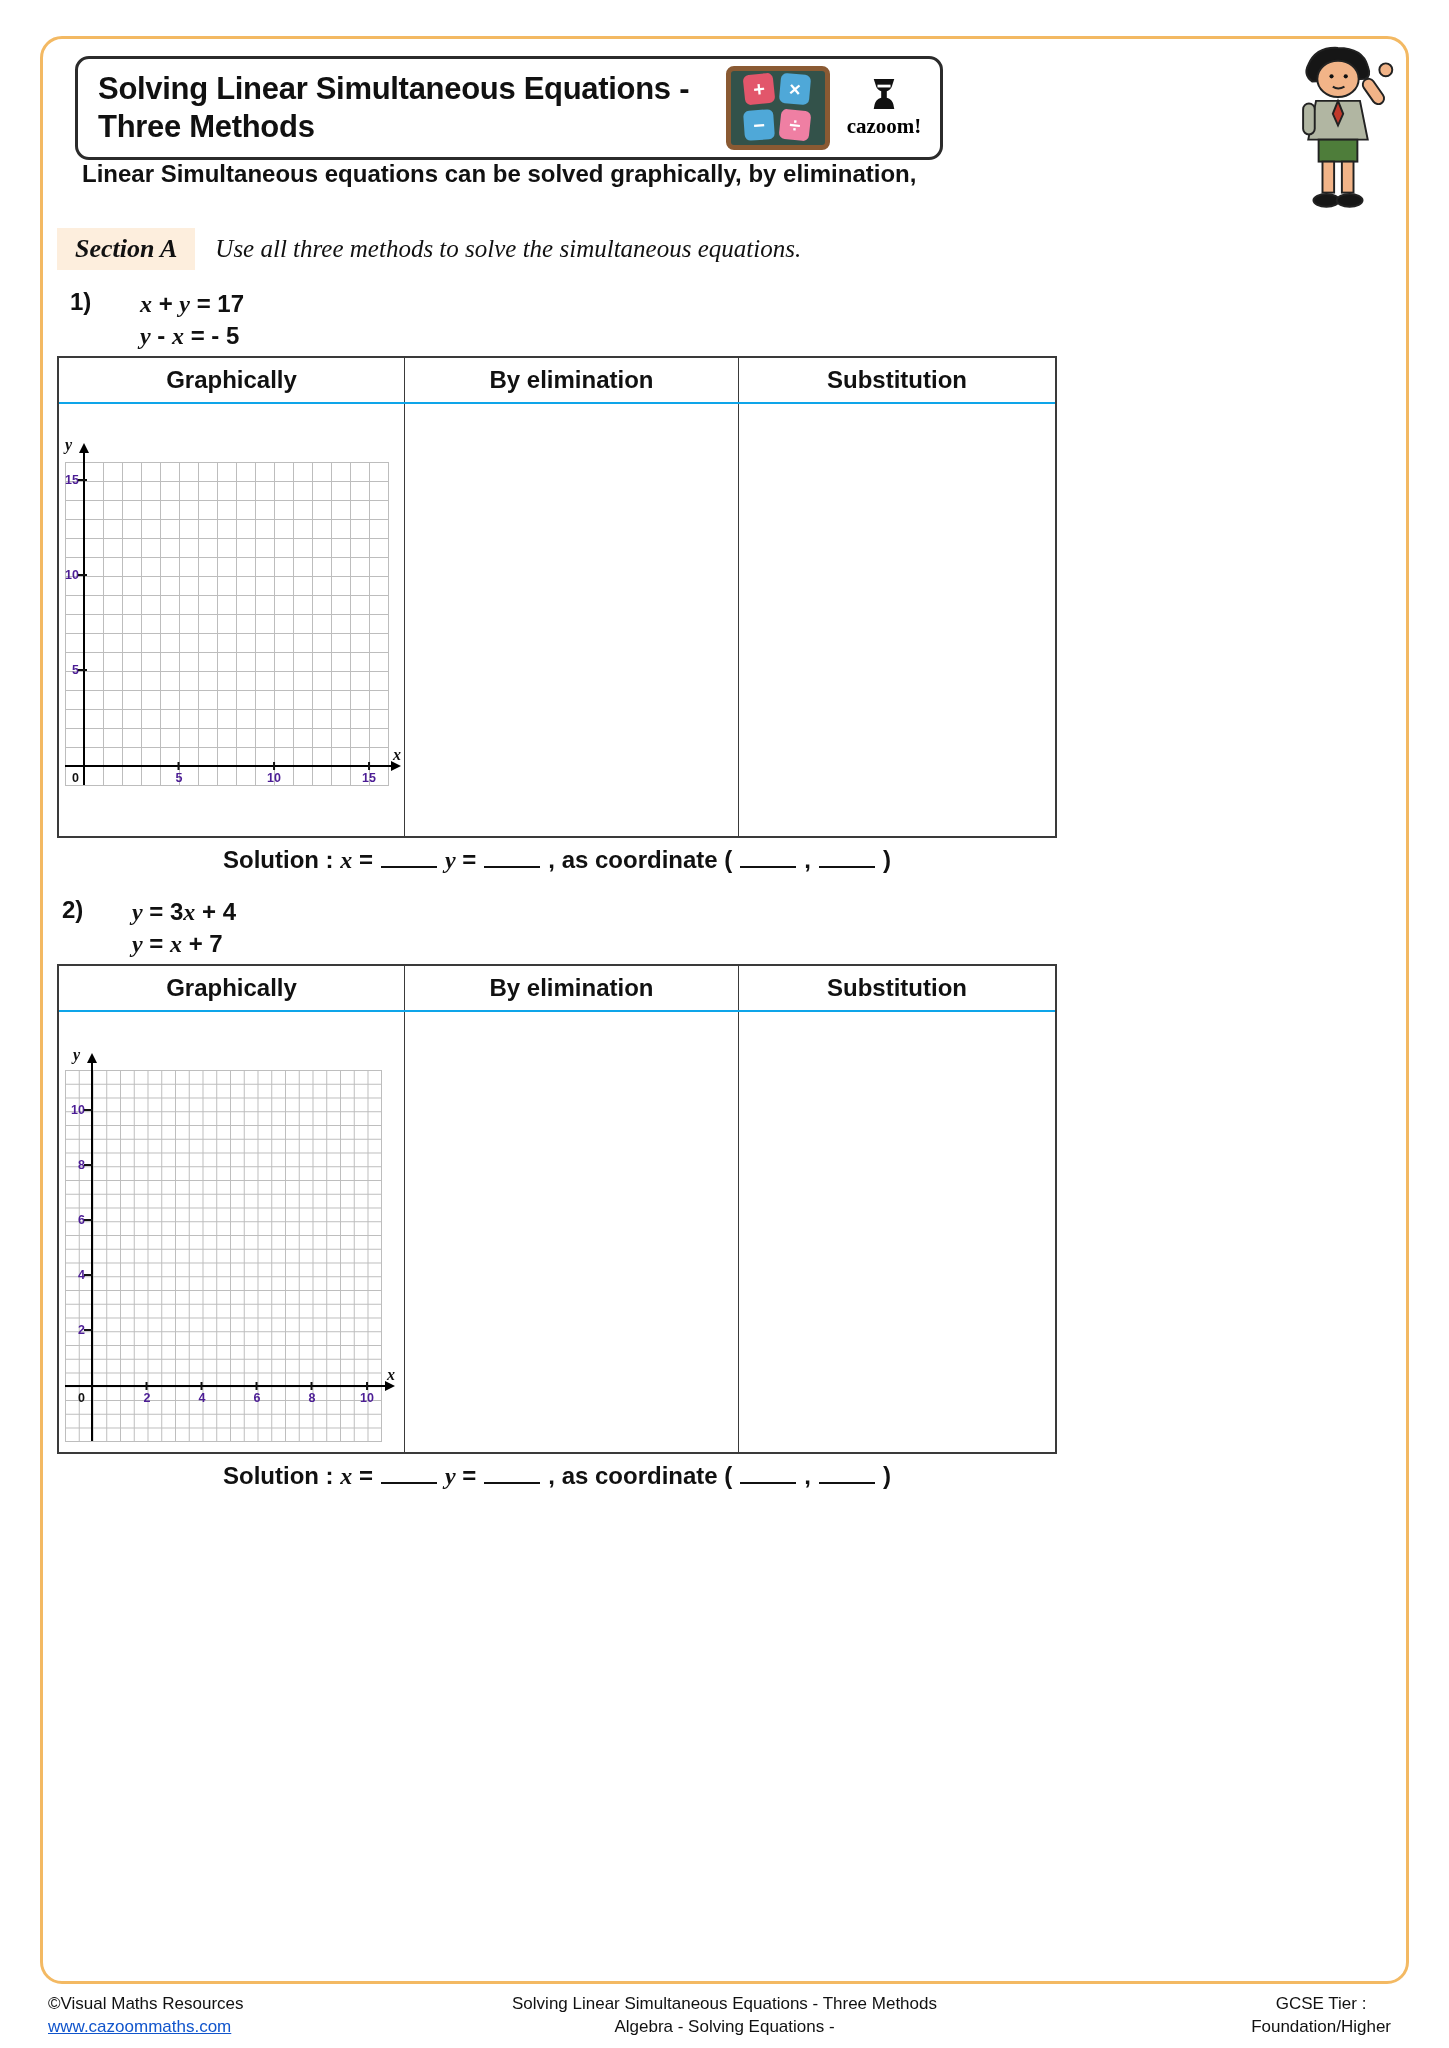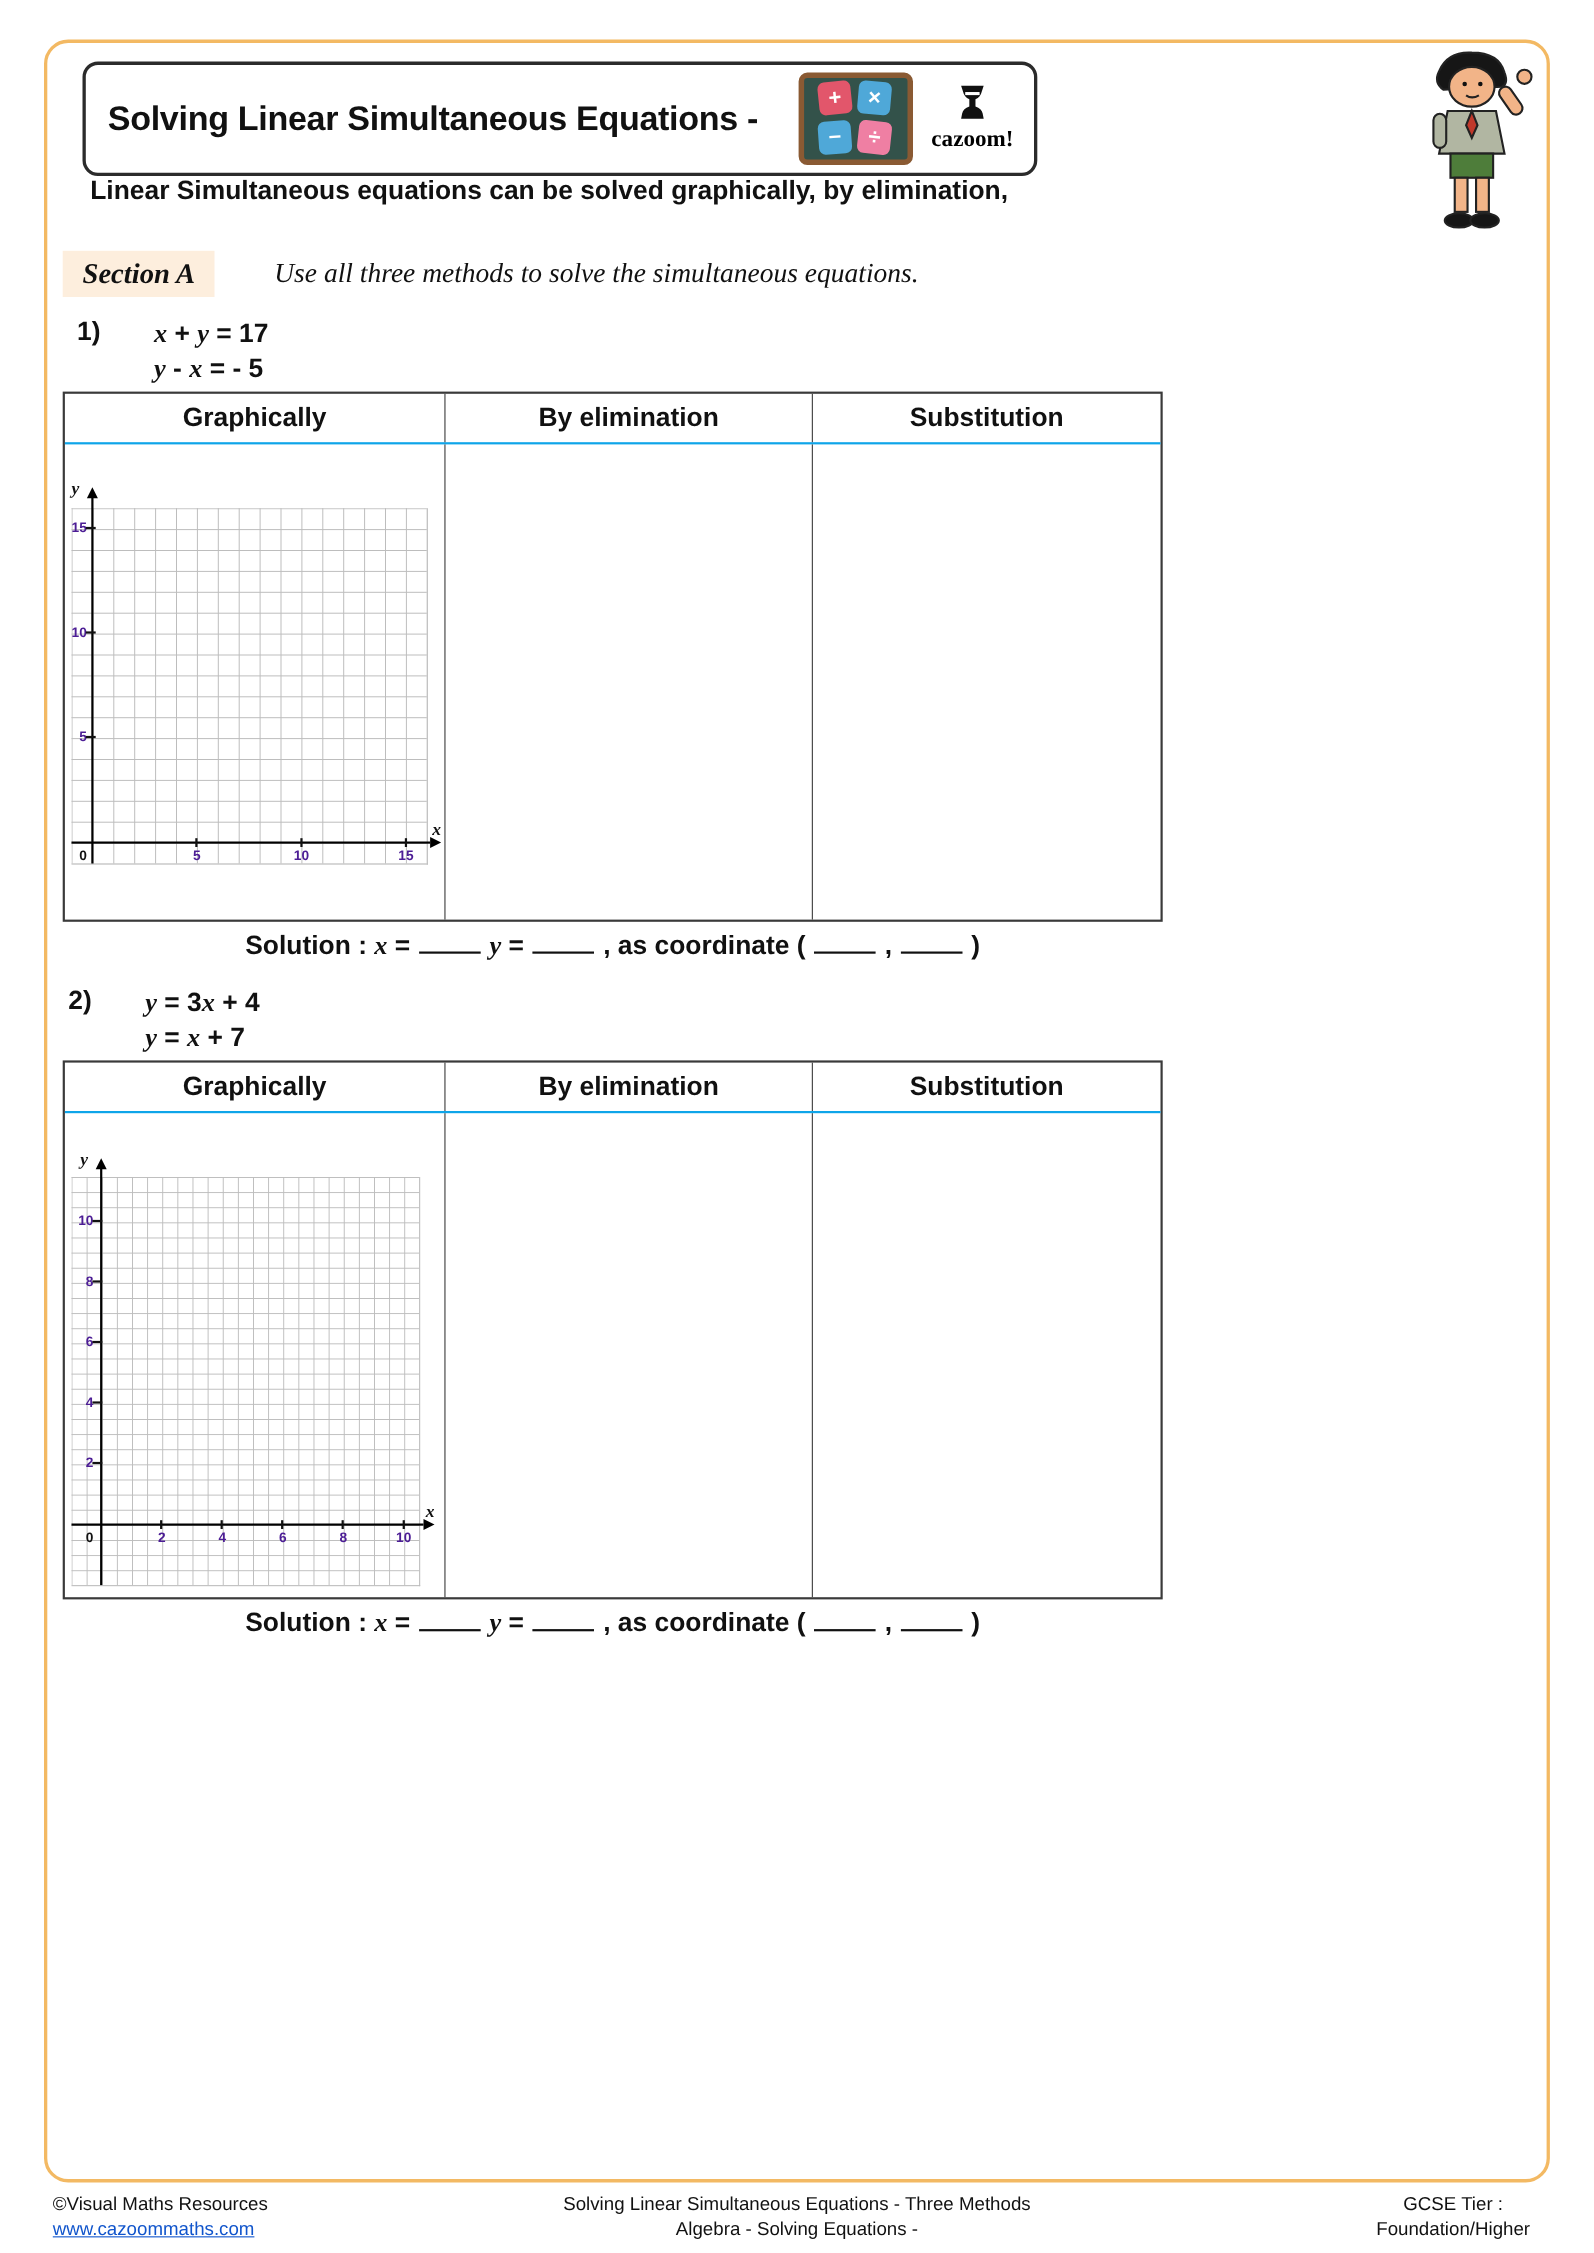--- a/index.html
+++ b/index.html
@@ -24,21 +24,21 @@
   .tile.t4{background:#ef7fa3;transform:rotate(6deg);}
   .logo{width:92px;flex:0 0 auto;text-align:center;}
   .logo .word{font-family:"Liberation Serif",serif;font-weight:700;font-size:21px;color:#000;}
   .mascot{position:absolute;right:52px;top:44px;}
 
   
   .intro{position:absolute;left:82px;top:158px;font-weight:700;font-size:24px;line-height:31px;}
   .section-row{position:absolute;left:57px;top:228px;display:flex;align-items:center;}
   .section-label{background:#fdeedd;padding:6px 18px;font-family:"Liberation Serif",serif;
         font-weight:700;font-style:italic;font-size:26px;}
-  .instruction{margin-left:54px;font-family:"Liberation Serif",serif;font-style:italic;font-size:25px;}
+  .instruction{margin-left:20px;font-family:"Liberation Serif",serif;font-style:italic;font-size:25px;}
 
   
   .prob{position:absolute;left:70px;display:flex;}
   .prob .num{font-weight:700;font-size:24px;width:70px;}
   .prob .eqs{font-weight:700;font-size:24px;line-height:31px;}
   .math i{font-family:"Liberation Serif",serif;font-style:italic;font-weight:700;}
 
   
   .mtable{position:absolute;left:57px;width:1000px;border:2px solid #3a3a3a;box-sizing:border-box;background:#fff;}
   .mhead{display:grid;grid-template-columns:346px 334px 1fr;border-bottom:2px solid #0ea5e9;}
@@ -82,20 +82,21 @@
 </style>
 </head>
 <body>
 
 <div class="page">
   <div class="page-border"></div>
 
   <div class="title-box">
     <div class="title">
       <div>Solving Linear Simultaneous Equations -</div>
+      <div>Three Methods</div>
     </div>
     <div class="chalkboard">
       <span class="tile t1">+</span>
       <span class="tile t2">×</span>
       <span class="tile t3">−</span>
       <span class="tile t4">÷</span>
     </div>
     <div class="logo">
       <svg width="28" height="32" viewBox="0 0 30 34">
         <path d="M4 1 h22 l-2 6 q-1 5 -6 7 v7 q6 2 7 7 l1 5 H4 l1-5 q1-5 7-7 v-7 q-5-2 -6-7 z" fill="#111"></path>

